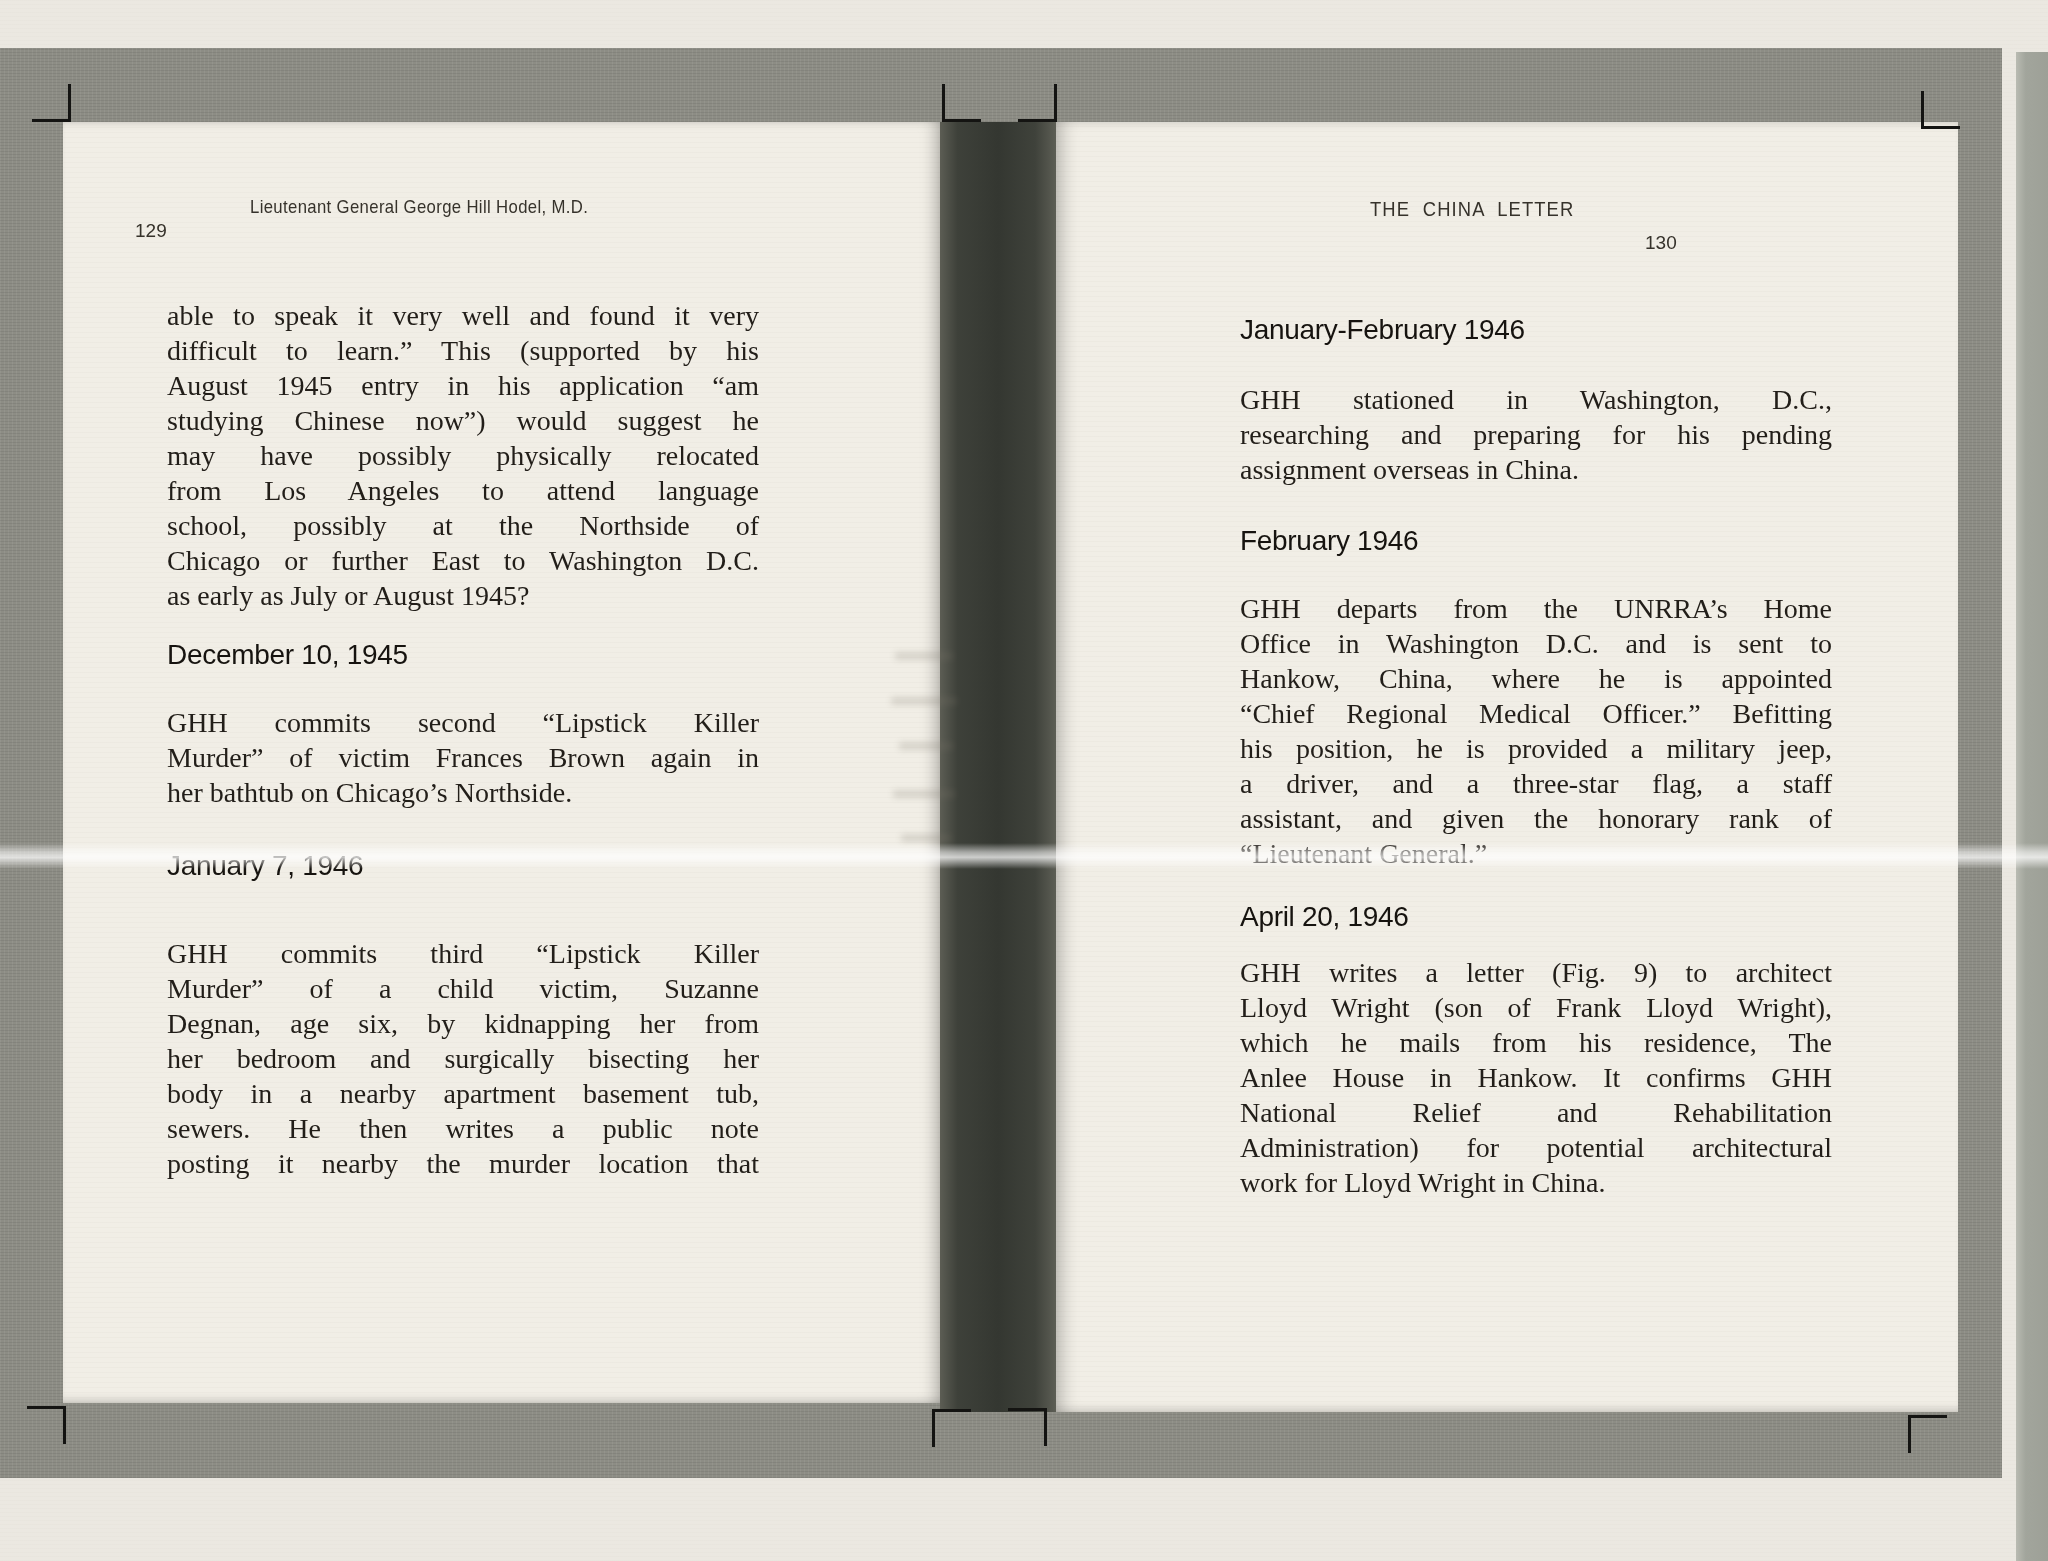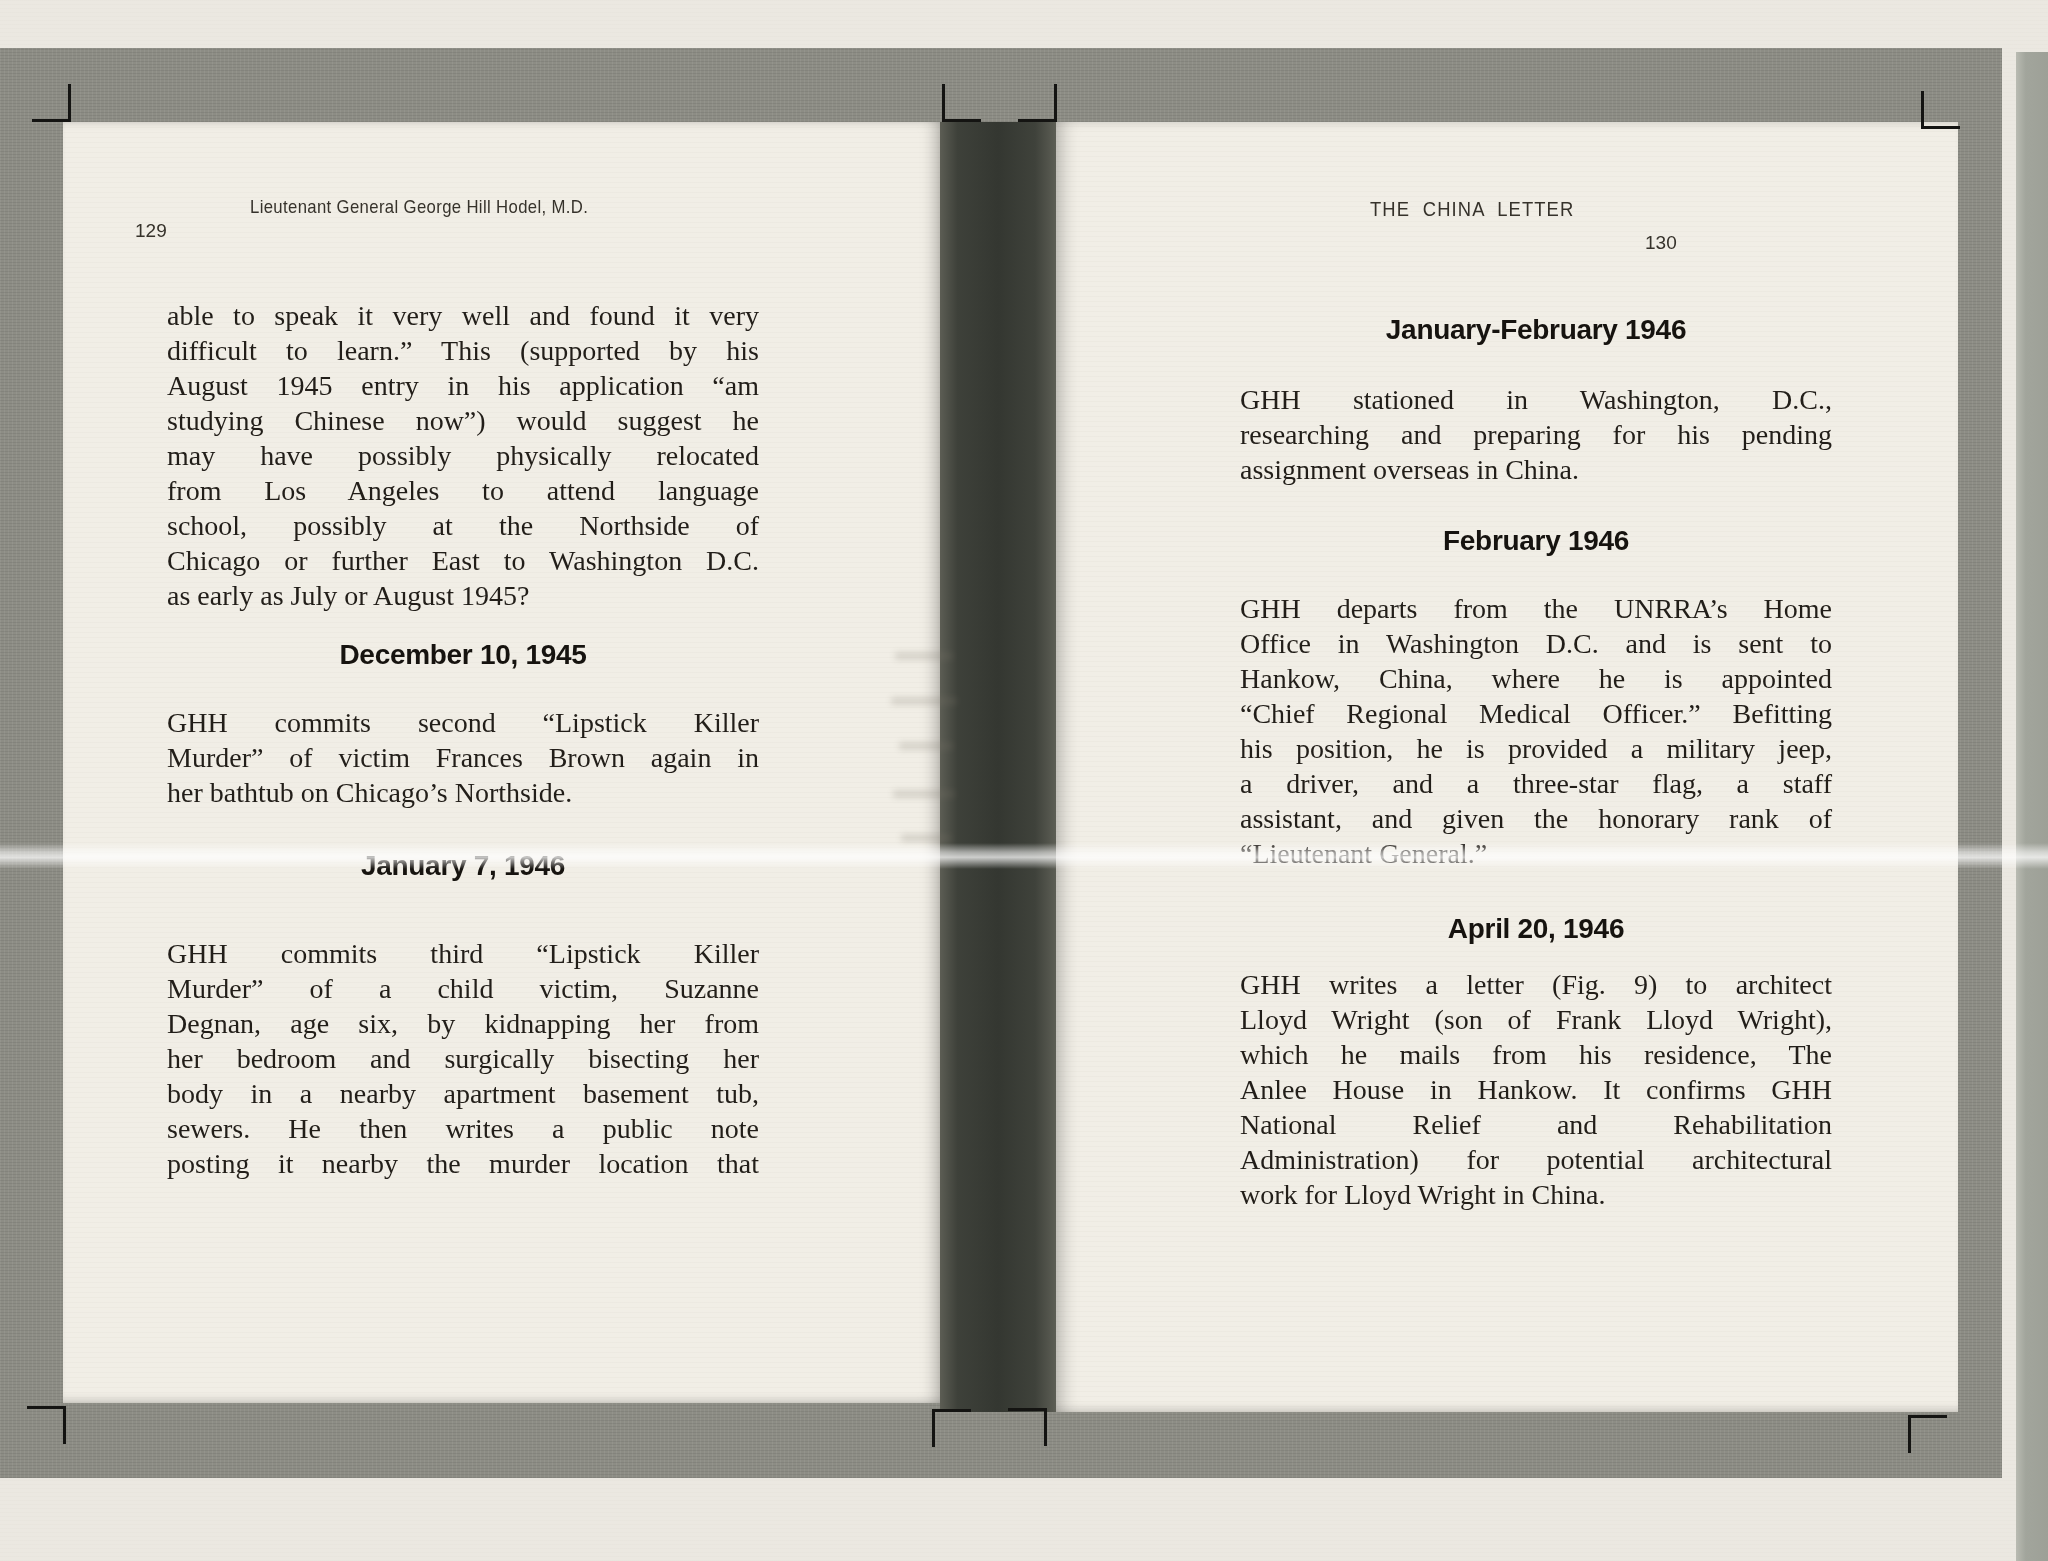--- a/index.html
+++ b/index.html
@@ -60,26 +60,26 @@
   .bodycol{position:absolute;width:592px;color:#221e19;}
   .tl{
     font-size:28px;line-height:35px;
     text-align:justify;text-align-last:justify;
     white-space:normal;
   }
   .tl.ll{text-align-last:left;}
   .it{font-style:italic;}
   .heading{
     font-family:"Liberation Sans","DejaVu Sans",sans-serif;
-    font-weight:bold;font-size:28px;line-height:36px;
-    color:#16130f;letter-spacing:-.3px;text-align:center;
+    font-weight:normal;font-size:28px;line-height:36px;
+    color:#16130f;letter-spacing:-.3px;
   }
   .mt-h1L{margin-top:24px;} .mt-p2L{margin-top:32px;} .mt-h2L{margin-top:38px;} .mt-p3L{margin-top:52px;}
   .mt-p1R{margin-top:34px;} .mt-h2R{margin-top:36px;} .mt-p2R{margin-top:32px;}
-  .mt-h3R{margin-top:40px;} .mt-p3R{margin-top:20px;}
+  .mt-h3R{margin-top:28px;} .mt-p3R{margin-top:20px;}
   
   .mark{position:absolute;width:36px;height:35px;border:0 solid #141412;}
   .m-bl-br{border-right-width:3px;border-bottom-width:3px;} 
   .m-bl-bl{border-left-width:3px;border-bottom-width:3px;}  
   .m-tr-tl{border-right-width:3px;border-top-width:3px;}    
   .m-tl-tr{border-left-width:3px;border-top-width:3px;}     
   
   .streak{
     left:0;top:843px;width:2048px;height:26px;pointer-events:none;
     background:linear-gradient(180deg, rgba(255,255,255,0) 0%, rgba(255,255,255,.55) 35%, rgba(255,255,255,.75) 55%, rgba(255,255,255,0) 100%);

